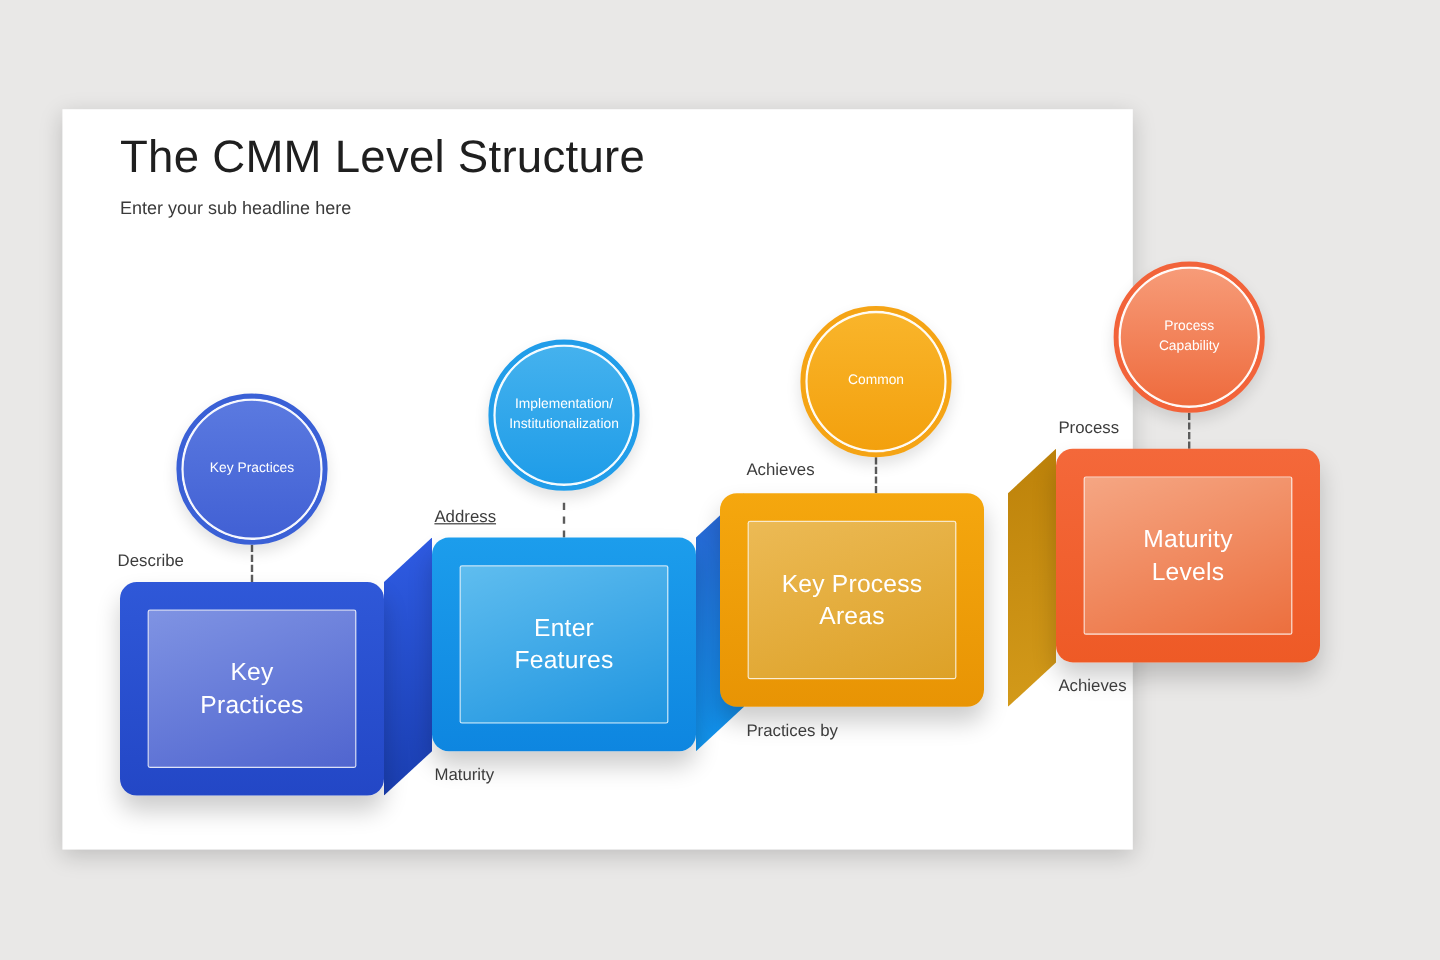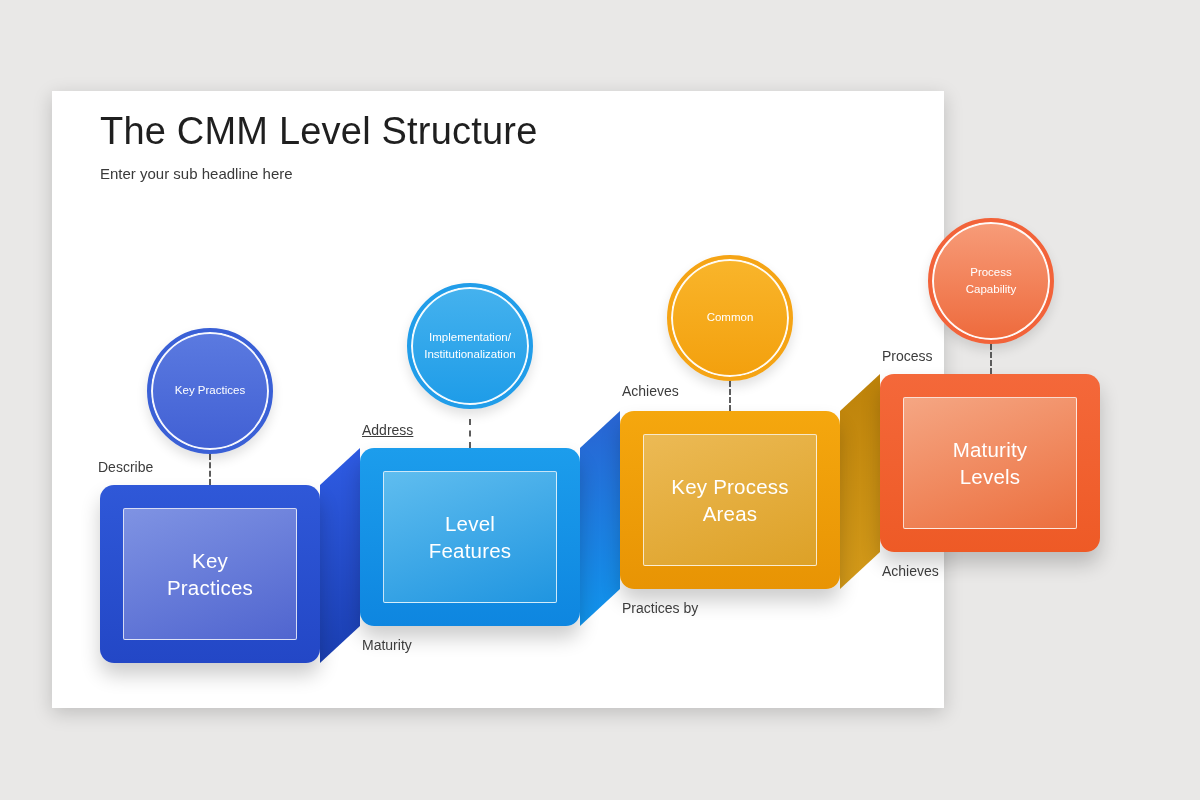--- a/index.html
+++ b/index.html
@@ -82,21 +82,21 @@
 
   .s2 .circle { left:355px; top:192px; }
   .s2 .dash   { left:417px; top:328px; height:29px; }
   .s2 .box    { left:308px; top:357px; }
   .s2 .wall   { left:528px; top:320px; }
   .s2 .rel-top{ left:310px; top:331px;text-decoration:underline; }
   .s2 .rel-bottom{ left:310px; top:546px; }
 
   .s3 .circle { left:615px; top:164px; }
   .s3 .dash   { left:677px; top:290px; height:30px; }
-  .s3 .box    { left:568px; top:320px; }
+  .s3 .box    { left:548px; top:320px; }
   .s3 .wall   { left:788px; top:283px; }
   .s3 .rel-top{ left:570px; top:292px; }
   .s3 .rel-bottom{ left:570px; top:509px; }
 
   .s4 .circle { left:876px; top:127px; }
   .s4 .dash   { left:938px; top:253px; height:30px; }
   .s4 .box    { left:828px; top:283px; }
   .s4 .rel-top{ left:830px; top:257px; }
   .s4 .rel-bottom{ left:830px; top:472px; }
 </style>
@@ -129,21 +129,21 @@
       <div class="step s2" style="--circle-top: #45b2ee; --circle-bottom: #1e9ce8; --circle-border: #219de9; --frame-top: #1c9dec; --frame-bottom: #0e86e0; --panel-top: #5fbdef; --panel-bottom: #2095e0; --wall-top: #2a63d2; --wall-bottom: #1095ec;">
         <div class="wall"></div>
         <div class="dash"></div>
         <div class="circle">
           <span class="circle-label">Implementation/
 Institutionalization</span>
         </div>
         <span class="rel-label rel-top">Address</span>
         <div class="box">
           <div class="panel">
-            <span class="box-label">Level
+            <span class="box-label">Enter
 Features</span>
           </div>
         </div>
         <span class="rel-label rel-bottom">Maturity</span>
       </div>
 
       <div class="step s3" style="--circle-top: #f9b52b; --circle-bottom: #f3a00d; --circle-border: #f5a415; --frame-top: #f5a70e; --frame-bottom: #e89404; --panel-top: #ecba55; --panel-bottom: #dda127; --wall-top: #bd820a; --wall-bottom: #d39a1a;">
         <div class="wall"></div>
         <div class="dash"></div>
         <div class="circle">

